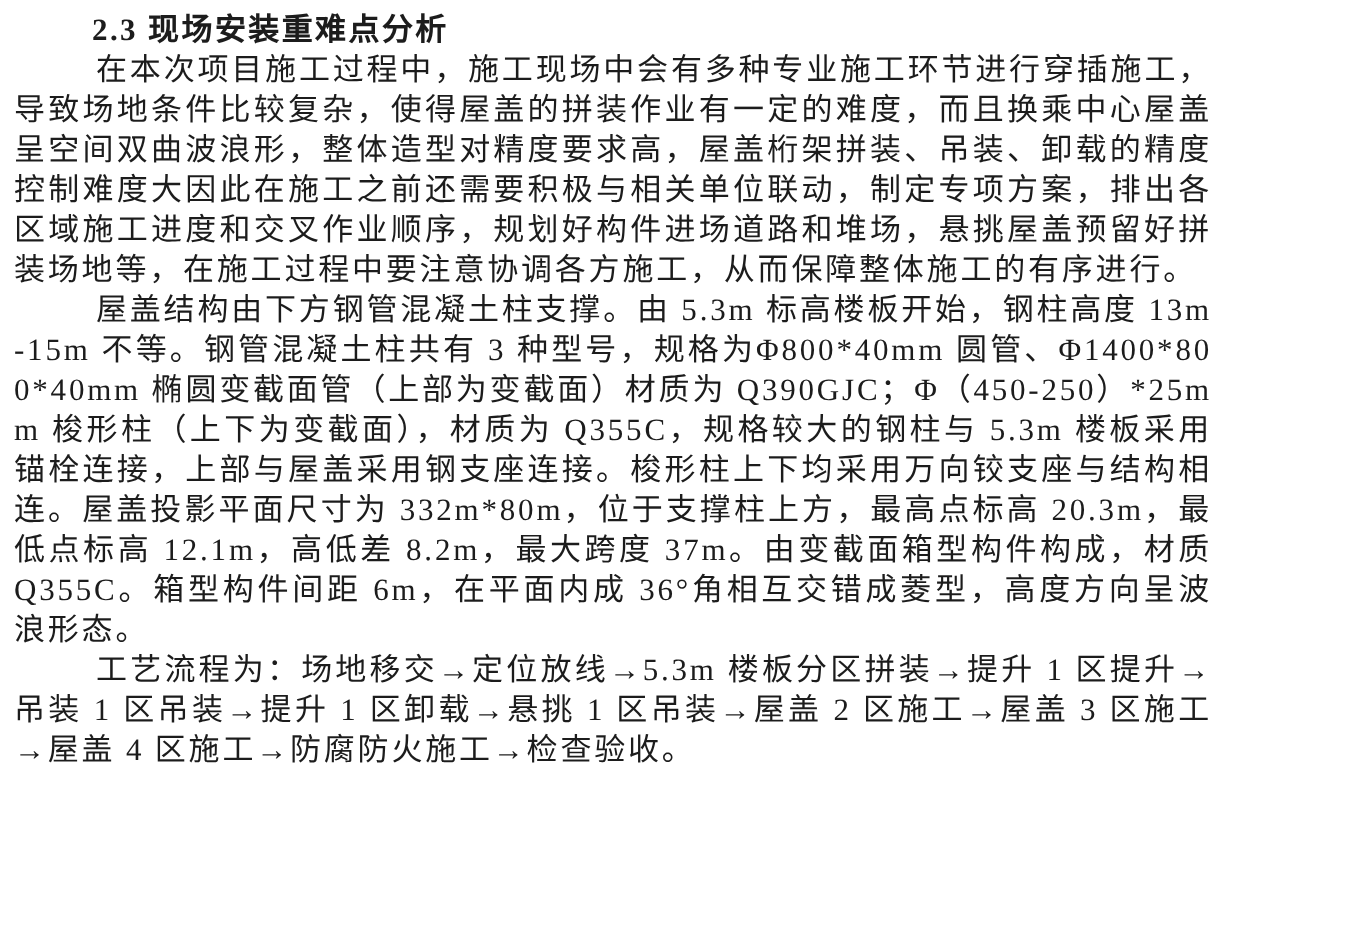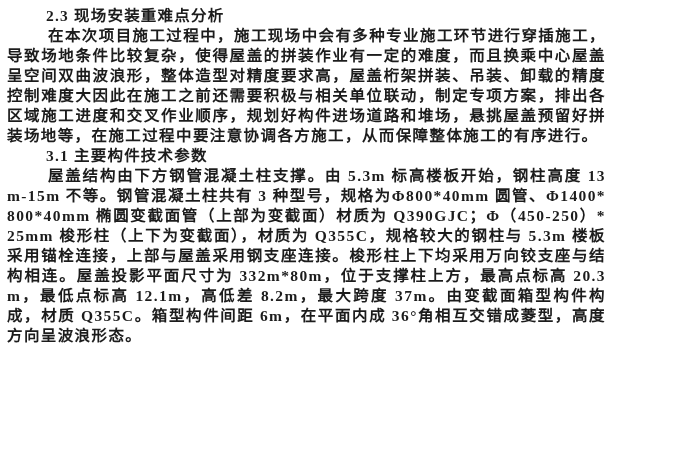--- a/index.html
+++ b/index.html
@@ -21,34 +21,33 @@
     height: 469px;
     padding: 6px 8px 0 7px;
     background: #ffffff;
   }
   .block {
     margin: 0;
     font-size: 15.5px;
     line-height: 20px;
     letter-spacing: 1.4px;
     word-break: break-all;
-    font-weight: bold;
   }
   .heading {
     font-weight: bold;
     padding-left: 39px;
     letter-spacing: 1.2px;
   }
   .para {
     text-indent: 41px;
     text-align: justify;
     text-justify: inter-ideograph;
   }
 </style>
 </head>
 <body>
 
 <div class="page">
   <h3 class="block heading">2.3 现场安装重难点分析</h3>
   <p class="block para">在本次项目施工过程中，施工现场中会有多种专业施工环节进行穿插施工，导致场地条件比较复杂，使得屋盖的拼装作业有一定的难度，而且换乘中心屋盖呈空间双曲波浪形，整体造型对精度要求高，屋盖桁架拼装、吊装、卸载的精度控制难度大因此在施工之前还需要积极与相关单位联动，制定专项方案，排出各区域施工进度和交叉作业顺序，规划好构件进场道路和堆场，悬挑屋盖预留好拼装场地等，在施工过程中要注意协调各方施工，从而保障整体施工的有序进行。</p>
-  <h3 class="block heading">3.1 主要构件技术参数</h3>
   <p class="block para">屋盖结构由下方钢管混凝土柱支撑。由 5.3m 标高楼板开始，钢柱高度 13m-15m 不等。钢管混凝土柱共有 3 种型号，规格为Φ800*40mm 圆管、Φ1400*800*40mm 椭圆变截面管（上部为变截面）材质为 Q390GJC；Φ（450-250）*25mm 梭形柱（上下为变截面），材质为 Q355C，规格较大的钢柱与 5.3m 楼板采用锚栓连接，上部与屋盖采用钢支座连接。梭形柱上下均采用万向铰支座与结构相连。屋盖投影平面尺寸为 332m*80m，位于支撑柱上方，最高点标高 20.3m，最低点标高 12.1m，高低差 8.2m，最大跨度 37m。由变截面箱型构件构成，材质 Q355C。箱型构件间距 6m，在平面内成 36°角相互交错成菱型，高度方向呈波浪形态。</p>
+  <p class="block para">工艺流程为：场地移交→定位放线→5.3m 楼板分区拼装→提升 1 区提升→吊装 1 区吊装→提升 1 区卸载→悬挑 1 区吊装→屋盖 2 区施工→屋盖 3 区施工→屋盖 4 区施工→防腐防火施工→检查验收。</p>
 </div>
 
 </body></html>

